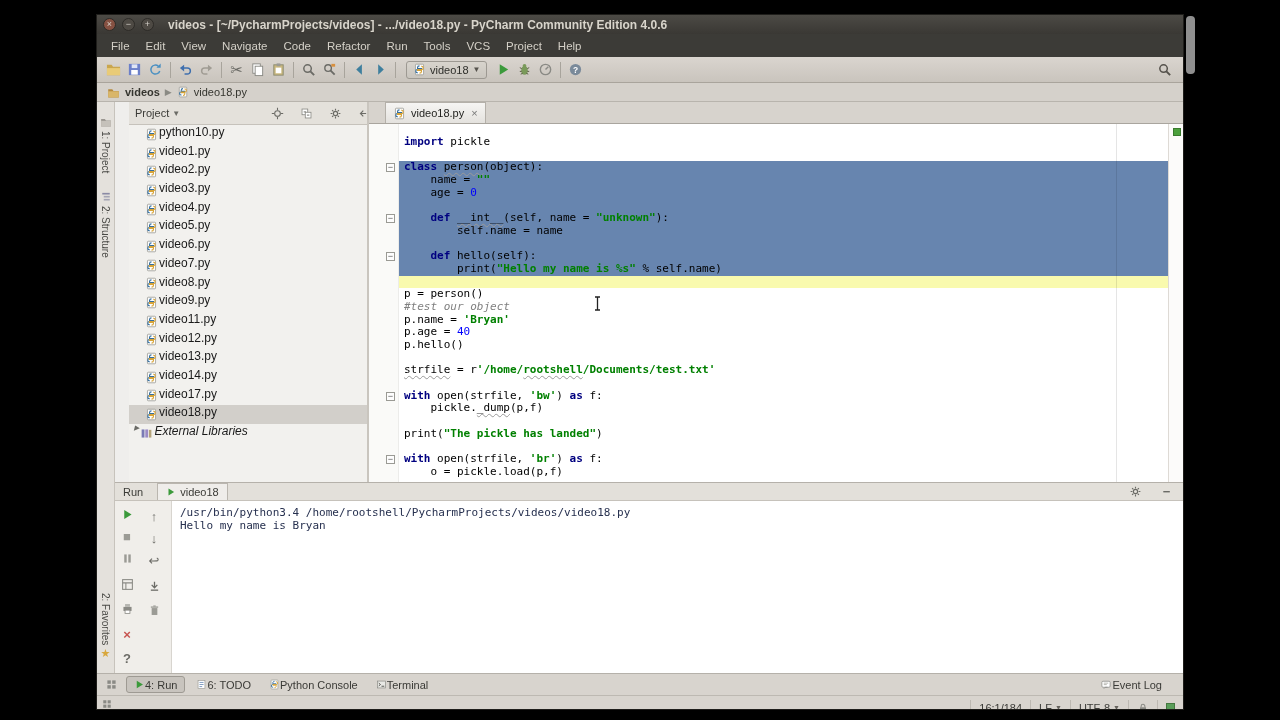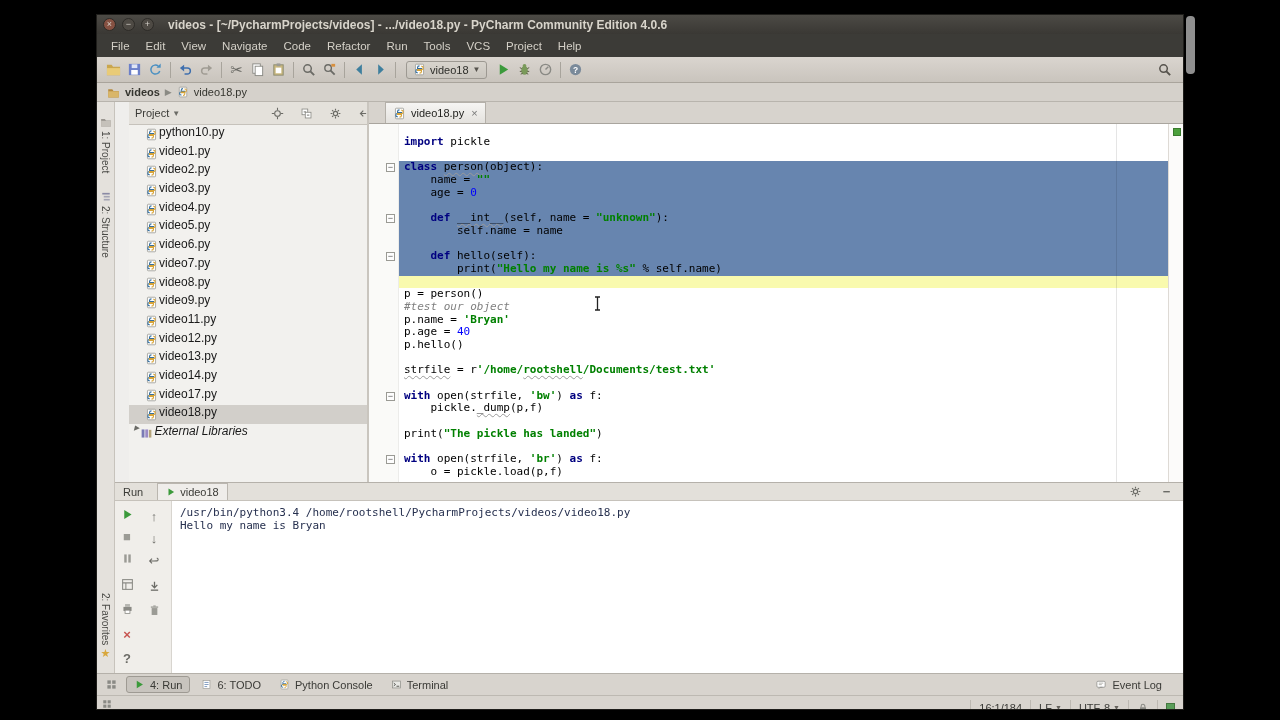--- a/index.html
+++ b/index.html
@@ -105,21 +105,21 @@
   .rp-icons{position:absolute;left:0;top:18px;bottom:0;width:57px;background:#f0eeea;border-right:1px solid #d8d5cf;}
   .rp-ic{position:absolute;width:18px;height:18px;display:flex;align-items:center;justify-content:center;}
   .rp-console{position:absolute;left:57px;top:18px;right:0;bottom:0;background:#fff;
               font-family:"DejaVu Sans Mono",monospace;font-size:11px;line-height:12.5px;
               color:#26304f;padding:6px 0 0 8px;}
   .console-line{white-space:pre;height:12.5px;}
 
   
   .bottom-bar{position:absolute;left:0;top:658px;width:100%;height:22px;background:#d8d4ce;
               border-top:1px solid #b5b1aa;display:flex;align-items:center;padding-left:4px;gap:4px;}
-  .bb-item{display:inline-flex;align-items:center;gap:5px;height:17px;padding:1px 7px;
+  .bb-item{display:inline-flex;align-items:center;height:17px;padding:1px 7px;
            font-size:11px;color:#3a3a36;border-radius:3px;}
   .bb-item.active{background:#c8c4be;border:1px solid #9e9a93;}
   .bb-right{margin-left:auto;margin-right:14px;display:inline-flex;}
   .status-bar{position:absolute;left:0;top:680px;width:100%;height:16px;background:#d8d4ce;
               border-top:1px solid #bdb9b2;display:flex;align-items:center;font-size:11px;color:#3c3c38;}
   .sb-left{padding-left:5px;display:inline-flex;align-items:center;}
   .sb-right{margin-left:auto;display:inline-flex;align-items:center;height:100%;margin-top:8px;}
   .sb-item{padding:0 8px;border-left:1px solid #bdb9b2;height:100%;display:inline-flex;align-items:center;gap:3px;}
   .sb-item .dd{font-size:7px;color:#66635d;}
   .sb-square{width:9px;height:9px;background:#5a9e5a;border:1px solid #44773f;}

